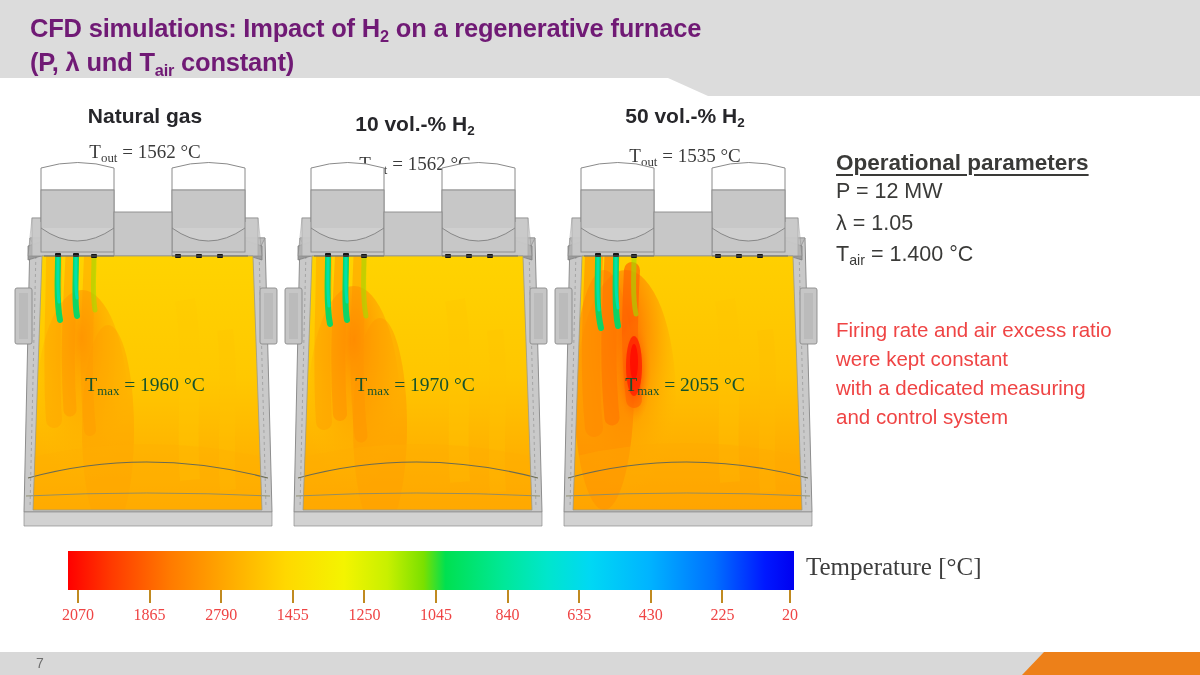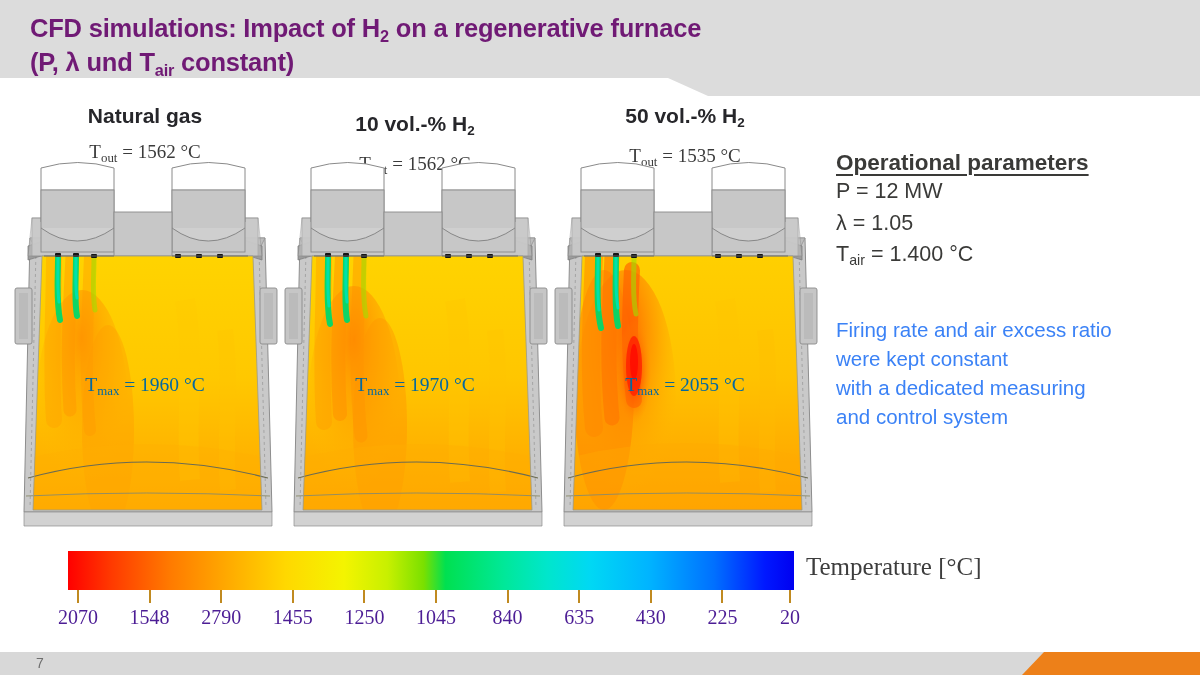--- a/index.html
+++ b/index.html
@@ -38,36 +38,36 @@
     font-size:19px;color:#3b3b3b;white-space:nowrap;margin-top:14px;
   }
   .col-tout sub{font-weight:normal;font-size:0.68em;vertical-align:-0.3em;}
 
   
   .furnace{position:absolute;width:270px;height:390px;}
   .furnace svg{display:block;width:270px;height:390px;}
   .tmax{
     position:absolute;left:0;width:270px;top:214px;text-align:center;
     font-family:"Liberation Serif", serif;
-    font-size:19.5px;color:#0369a1;white-space:nowrap;pointer-events:none;
+    font-size:19.5px;color:#14532d;white-space:nowrap;pointer-events:none;
   }
   .tmax sub{font-weight:normal;font-size:0.66em;vertical-align:-0.3em;}
 
   
   .panel{position:absolute;left:836px;top:150px;width:364px;}
   .panel-title{
     font-size:22.5px;font-weight:bold;color:#3a3a38;
     text-decoration:underline;text-underline-offset:4px;
   }
   .param{
     font-size:21.5px;color:#3a3a38;line-height:1.44;white-space:nowrap;
   }
   .param sub{font-weight:normal;font-size:0.66em;vertical-align:-0.3em;}
   .note{
-    margin-top:44px;font-size:20.5px;color:#3b82f6;line-height:1.42;
+    margin-top:44px;font-size:20.5px;color:#ef4444;line-height:1.42;
   }
   .note .ln{display:block;white-space:nowrap;}
 
   
   .cbar-wrap{position:absolute;left:68px;top:551px;width:726px;}
   .cbar{
     height:39px;width:726px;
     background:linear-gradient(to right,
       #ff0000 0%, #ff3a00 6%, #ff7a00 14%, #ffaa00 22%,
       #ffd800 30%, #f4f400 38%, #c8f000 44%, #7ae000 49%,
@@ -76,21 +76,21 @@
   }
   .ticks{position:relative;height:14px;width:726px;}
   .ticks i{
     position:absolute;top:0;width:2px;height:13px;background:#c08a20;
     transform:translateX(-1px);
   }
   .tlabels{position:relative;height:28px;width:726px;margin-top:2px;}
   .tlabels span{
     position:absolute;top:0;transform:translateX(-50%);
     font-family:"Liberation Serif", serif;
-    font-size:20px;color:#4c1d95;white-space:nowrap;
+    font-size:16px;color:#ef4444;white-space:nowrap;
   }
   .cbar-title{
     position:absolute;left:806px;top:553px;
     font-family:"Liberation Serif", serif;
     font-size:25px;color:#3d3d3d;white-space:nowrap;
   }
 
   
   .logo{position:absolute;left:1086px;top:600px;width:96px;height:52px;}
 
@@ -442,21 +442,21 @@
         <i style="left:296.4px"></i>
         <i style="left:368px"></i>
       <i style="left:439.6px"></i>
         <i style="left:511.2px"></i>
         <i style="left:582.8px"></i>
       <i style="left:654.4px"></i>
         <i style="left:722px"></i>
     </div>
     <div class="tlabels">
       <span style="left:10px">2070</span>
-      <span style="left:81.6px">1548</span>
+      <span style="left:81.6px">1865</span>
       <span style="left:153.2px">2790</span>
       <span style="left:224.8px">1455</span>
       <span style="left:296.4px">1250</span>
       <span style="left:368px">1045</span>
       <span style="left:439.6px">840</span>
       <span style="left:511.2px">635</span>
       <span style="left:582.8px">430</span>
       <span style="left:654.4px">225</span>
       <span style="left:722px">20</span>
     </div>

